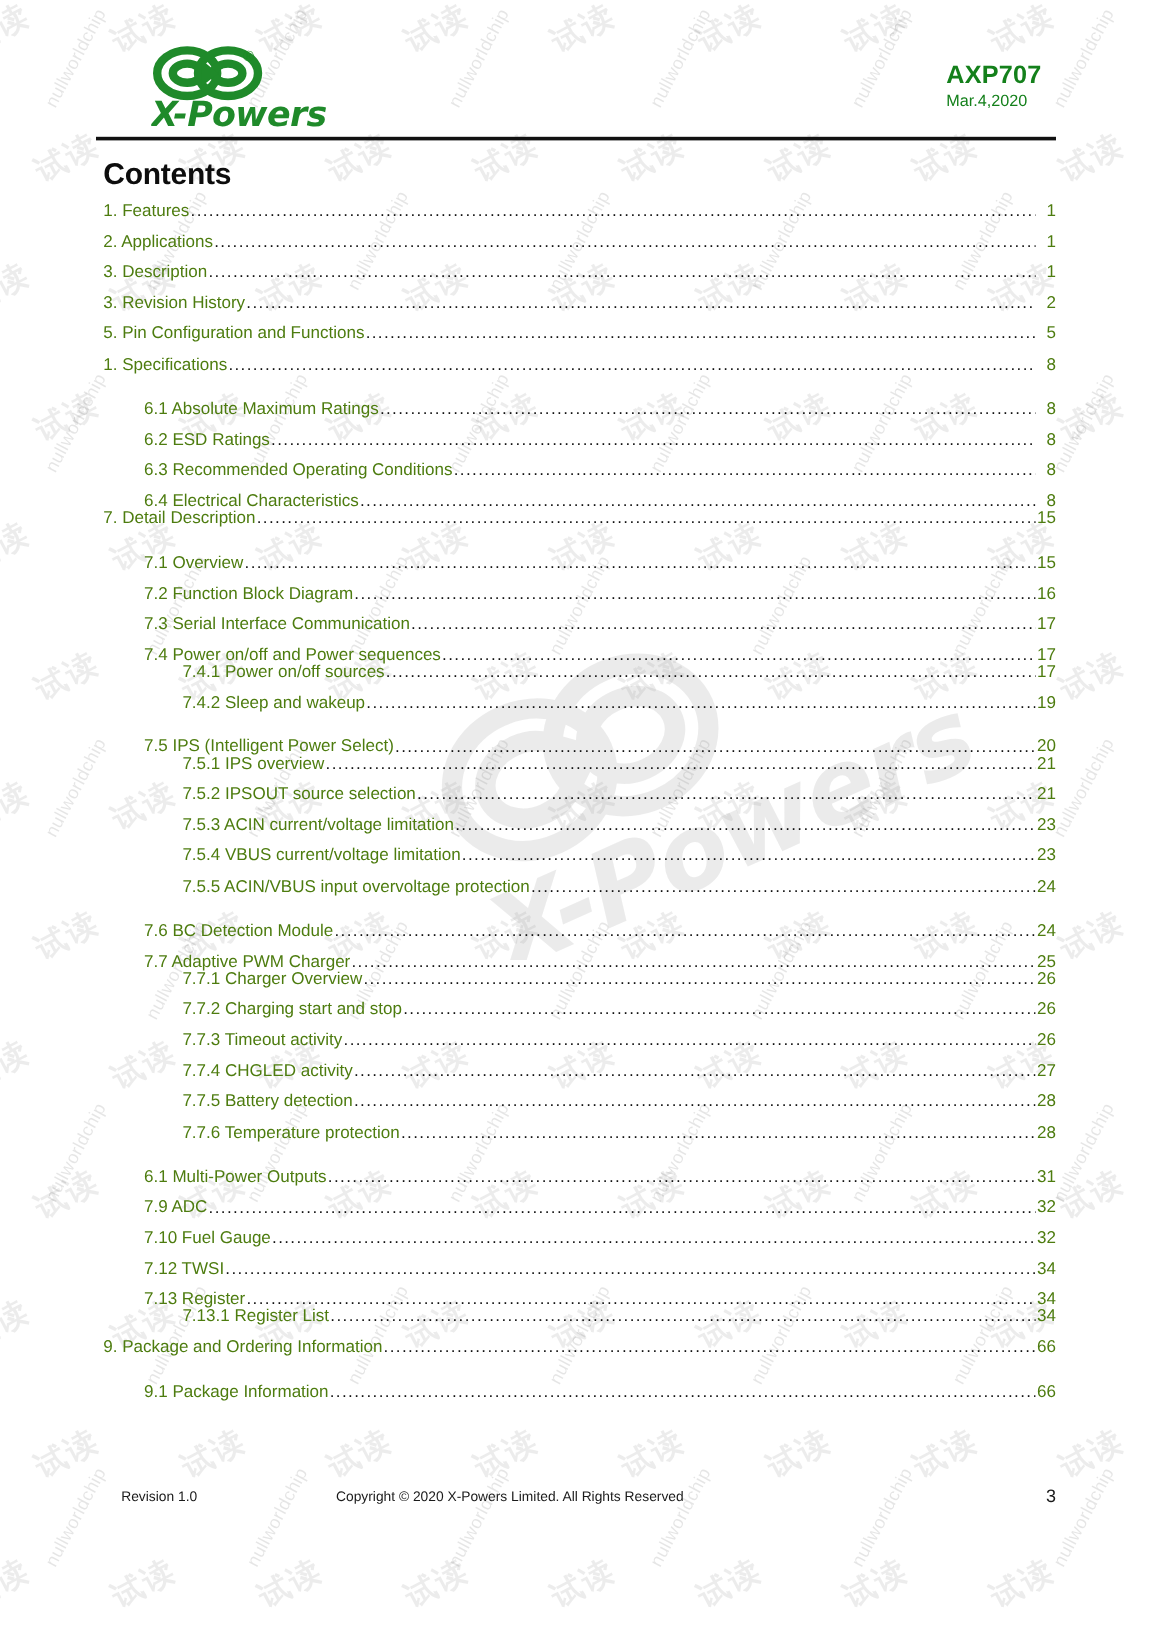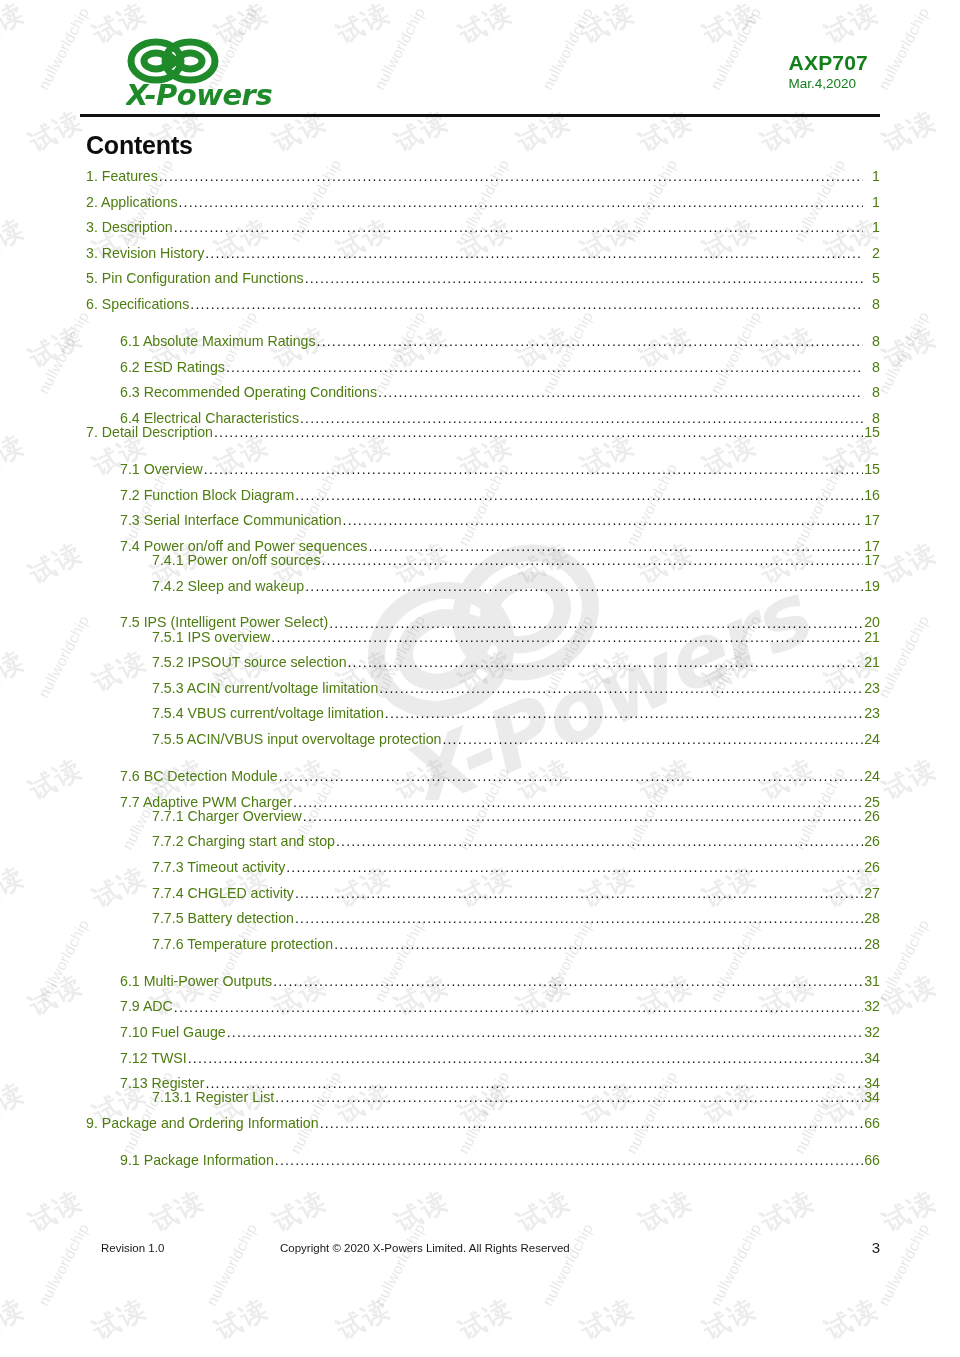--- a/index.html
+++ b/index.html
@@ -419,21 +419,21 @@
       <span class="toc-label">3. Revision History</span>
       <span class="toc-dots"></span>
       <span class="toc-page">2</span>
     </div>
     <div class="toc-row lvl1">
       <span class="toc-label">5. Pin Configuration and Functions</span>
       <span class="toc-dots"></span>
       <span class="toc-page">5</span>
     </div>
     <div class="toc-row lvl1">
-      <span class="toc-label">6. Specifications</span>
+      <span class="toc-label">1. Specifications</span>
       <span class="toc-dots"></span>
       <span class="toc-page">8</span>
     </div>
     <div class="toc-row lvl2">
       <span class="toc-label">6.1 Absolute Maximum Ratings</span>
       <span class="toc-dots"></span>
       <span class="toc-page">8</span>
     </div>
     <div class="toc-row lvl2">
       <span class="toc-label">6.2 ESD Ratings</span>

